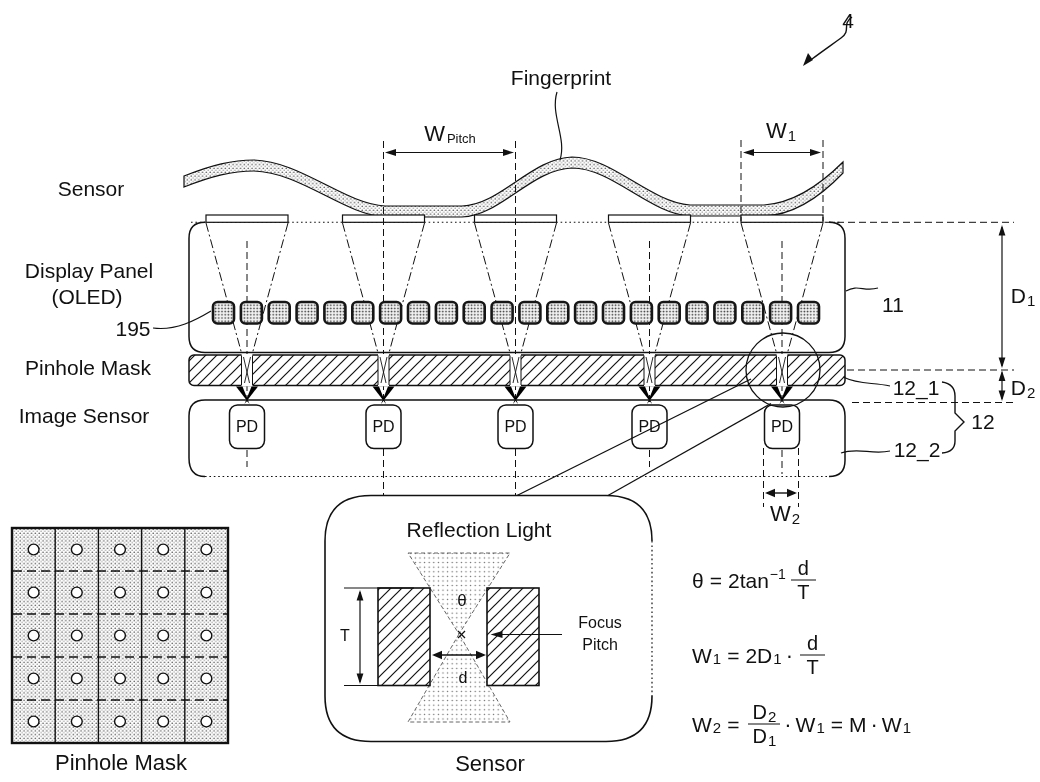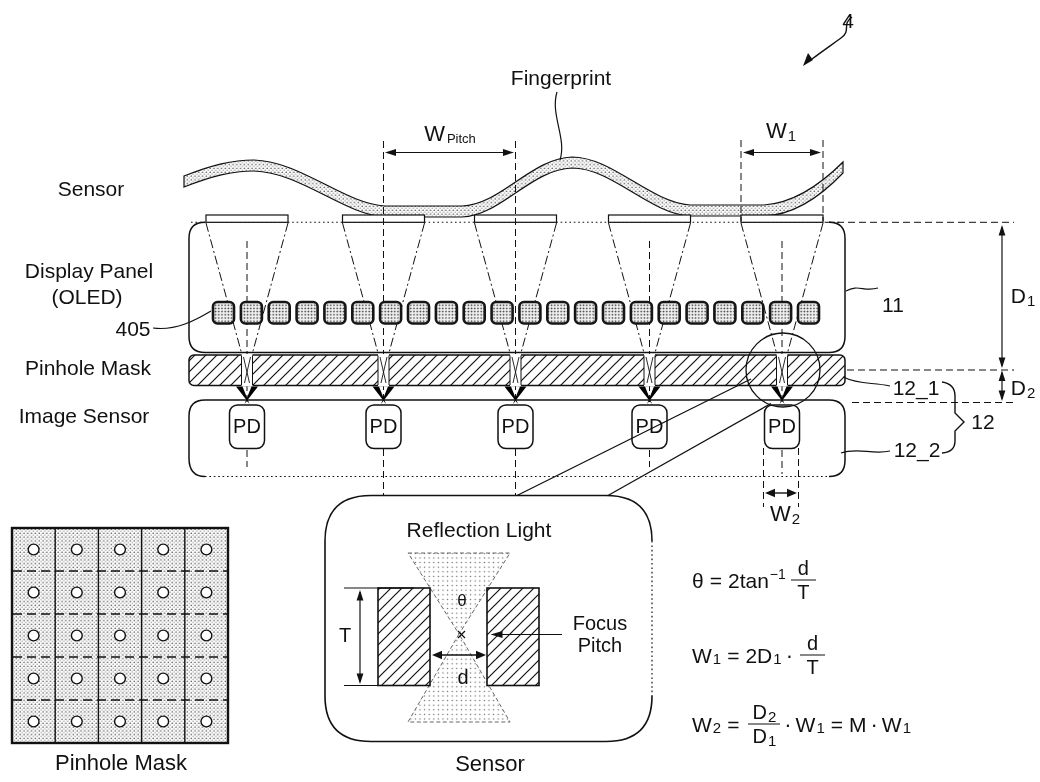--- a/index.html
+++ b/index.html
@@ -1,21 +1,21 @@
 <!DOCTYPE html>
 <html><head>
 <meta charset="utf-8">
 <style>
   html,body{margin:0;padding:0;background:#fff}
   .stage{position:relative;width:1040px;height:782px;background:#fff;
          font-family:"Liberation Sans",sans-serif;color:#111;overflow:hidden}
   .stage>svg{position:absolute;left:0;top:0}
   .t{position:absolute;transform:translate(-50%,-50%);white-space:nowrap;
      font-size:21px;line-height:1.06;text-align:center}
-  .f20{font-size:20px}.f22{font-size:22px}.f17{font-size:17px}
+  .f20{font-size:16px}.f22{font-size:22px}.f17{font-size:17px}
   .sb{font-size:15px;position:relative;top:3px;margin-left:1px}
   .sbp{font-size:13px;position:relative;top:2px;margin-left:2px}
   .sup{font-size:14px;position:relative;top:-7px;margin:0 2px 0 1px}
   .eq{position:absolute;display:flex;align-items:center;transform:translateY(-50%);
       font-size:21px;white-space:nowrap}
   .rel{margin:0 6px}
   .dot{margin:0 4px;font-size:22px}
   .frac{display:inline-flex;flex-direction:column;align-items:center;
         font-size:20px;line-height:1.05;margin-left:3px}
   .frac .num{border-bottom:1.7px solid #111;padding:0 7px 1px}
@@ -258,21 +258,21 @@
         <circle cx="163.2" cy="721.5" r="5.4" fill="#fff" stroke="#111" stroke-width="1.4"></circle>
         <circle cx="206.4" cy="721.5" r="5.4" fill="#fff" stroke="#111" stroke-width="1.4"></circle>
       </g>
 </svg>
 
 <div class="t" style="left:561px;top:78px">Fingerprint</div>
 <div class="t" style="left:848px;top:21px">4</div>
 <div class="t" style="left:91px;top:189px">Sensor</div>
 <div class="t" style="left:89px;top:271px">Display Panel</div>
 <div class="t" style="left:87px;top:297px">(OLED)</div>
-<div class="t" style="left:133px;top:329px">405</div>
+<div class="t" style="left:133px;top:329px">195</div>
 <div class="t" style="left:88px;top:368px">Pinhole Mask</div>
 <div class="t" style="left:84px;top:416px">Image Sensor</div>
 <div class="t" style="left:893px;top:305px">11</div>
 <div class="t" style="left:916px;top:388px">12_1</div>
 <div class="t" style="left:983px;top:422px">12</div>
 <div class="t" style="left:917px;top:450px">12_2</div>
 
 <div class="t" style="left:1023px;top:296px">
   <span>D</span><span class="sb">1</span></div>
 <div class="t" style="left:1023px;top:388px">

